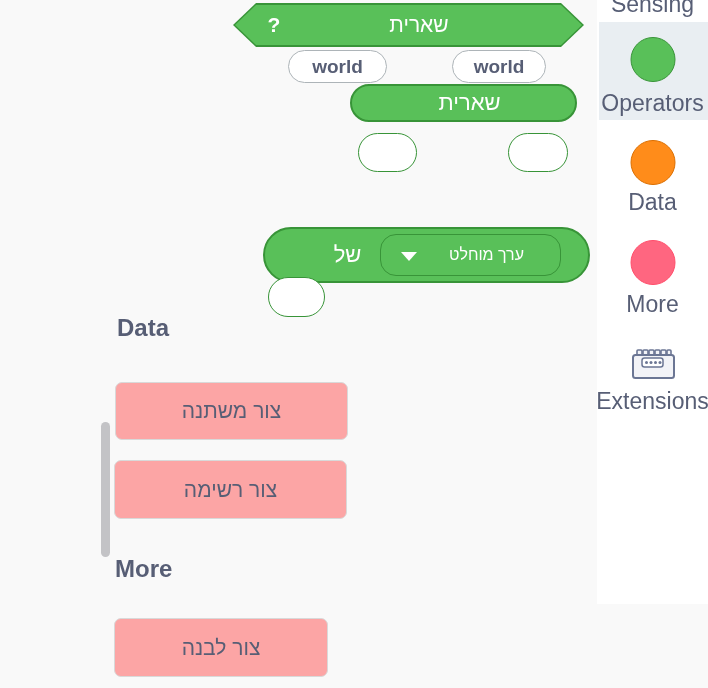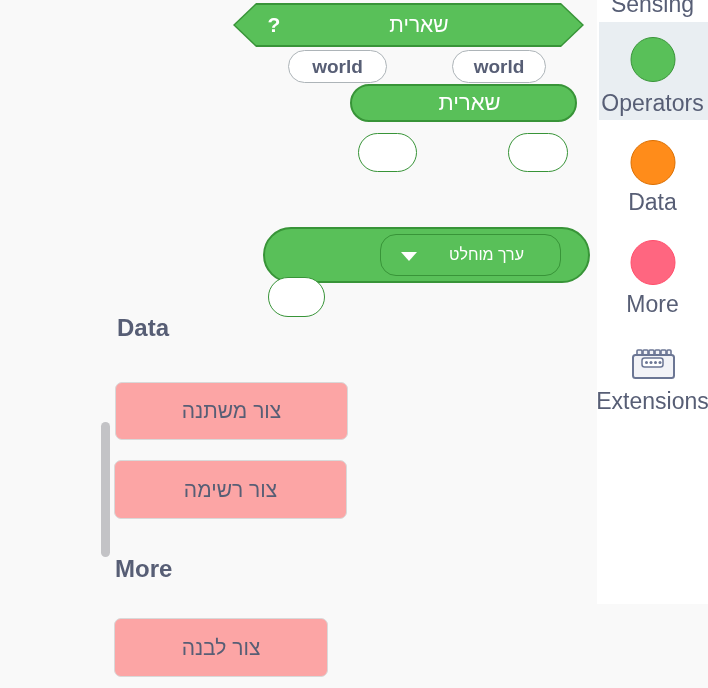--- a/index.html
+++ b/index.html
@@ -84,20 +84,21 @@
 
   <div class="reporter" style="left:350px;top:84px;width:227px;height:38px;">
     <div class="oval-input oval-empty" style="left:6px;top:5px;width:59px;height:39px;"></div>
     <span class="blk-label" style="left:85px;width:65px;">שארית</span>
     <div class="oval-input oval-empty" style="left:156px;top:5px;width:60px;height:39px;"></div>
   </div>
 
 
   <div class="reporter" style="left:263px;top:227px;width:327px;height:56px;">
     <div class="oval-input oval-empty" style="left:3px;top:6px;width:57px;height:40px;"></div>
+    <span class="blk-label" style="left:60px;width:45px;">של</span>
     <div class="dropdown" style="left:115px;top:5px;width:181px;height:42px;">
       <span class="dd-caret"></span>
       <span class="dd-label">ערך מוחלט</span>
     </div>
   </div>
 
   <div class="section-header" style="left:117px;top:314px;">Data</div>
 
   <button class="palette-btn" style="left:115px;top:382px;width:233px;height:58px;">צור משתנה</button>
 

